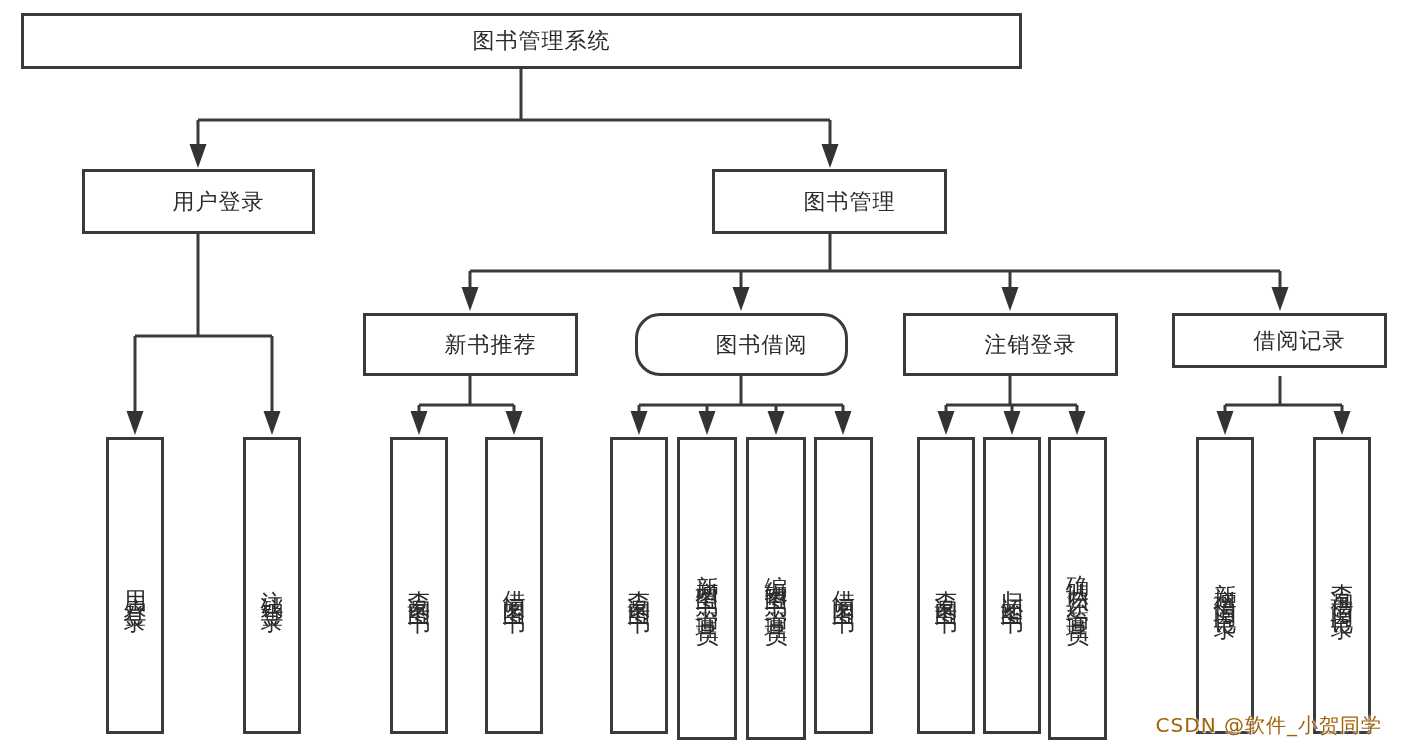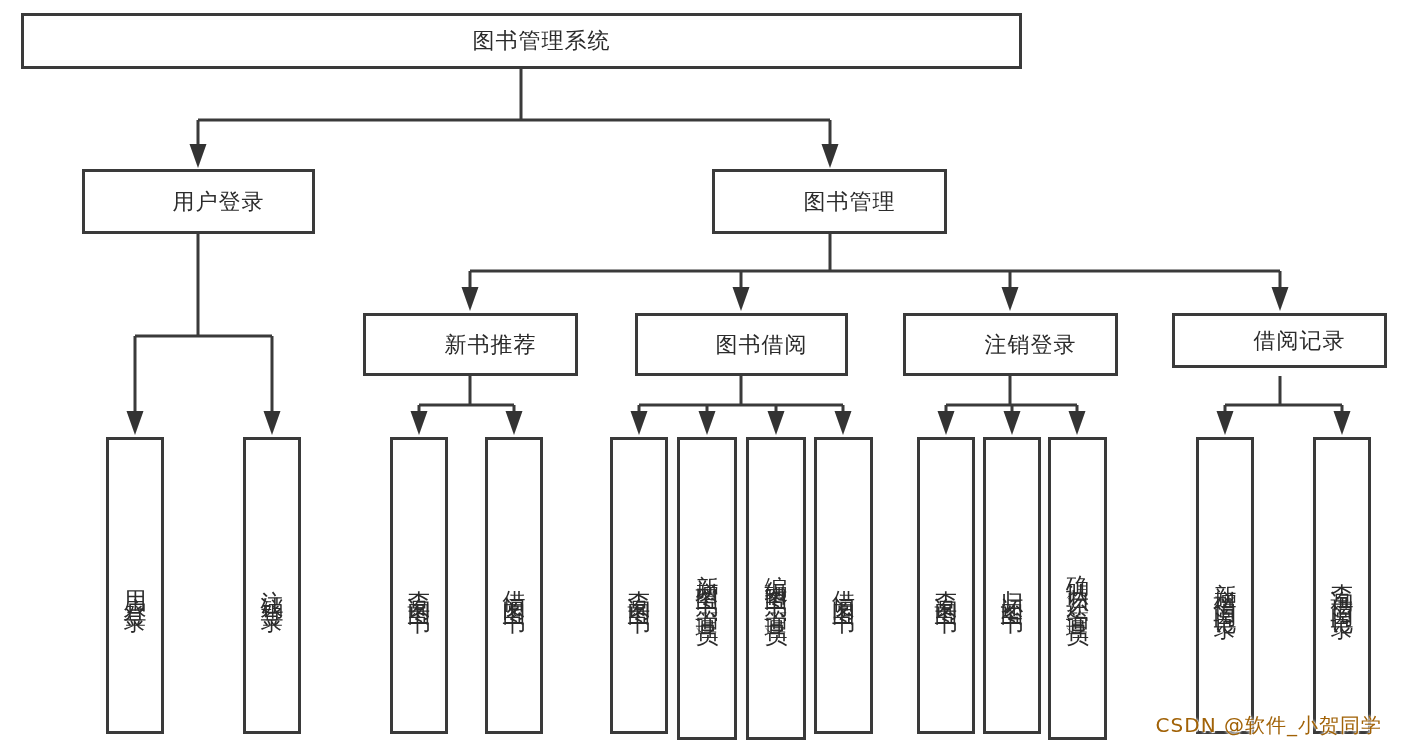--- a/index.html
+++ b/index.html
@@ -26,21 +26,21 @@
     text-orientation:mixed;
     font-size:23px;
     letter-spacing:7px;
     line-height:1;
     color:#2b2b2b;
   }
   .root{left:21px;top:13px;width:1001px;height:56px;}
   .l2a{left:82px;top:169px;width:233px;height:65px;}
   .l2b{left:712px;top:169px;width:235px;height:65px;}
   .l3a{left:363px;top:313px;width:215px;height:63px;}
-  .l3b{left:635px;top:313px;width:213px;height:63px;}
+  .l3b{left:635px;top:313px;width:213px;height:63px;border-radius:25px;}
   .l3c{left:903px;top:313px;width:215px;height:63px;}
   .l3d{left:1172px;top:313px;width:215px;height:55px;}
   .leaf{top:437px;height:297px;}
   .leaf.tall{height:303px;}
   .lf-login0{left:106px;width:58px;}
   .lf-login1{left:243px;width:58px;}
   .lf-nb0{left:390px;width:58px;}
   .lf-nb1{left:485px;width:58px;}
   .lf-br0{left:610px;width:58px;}
   .lf-br1{left:677px;width:60px;}

